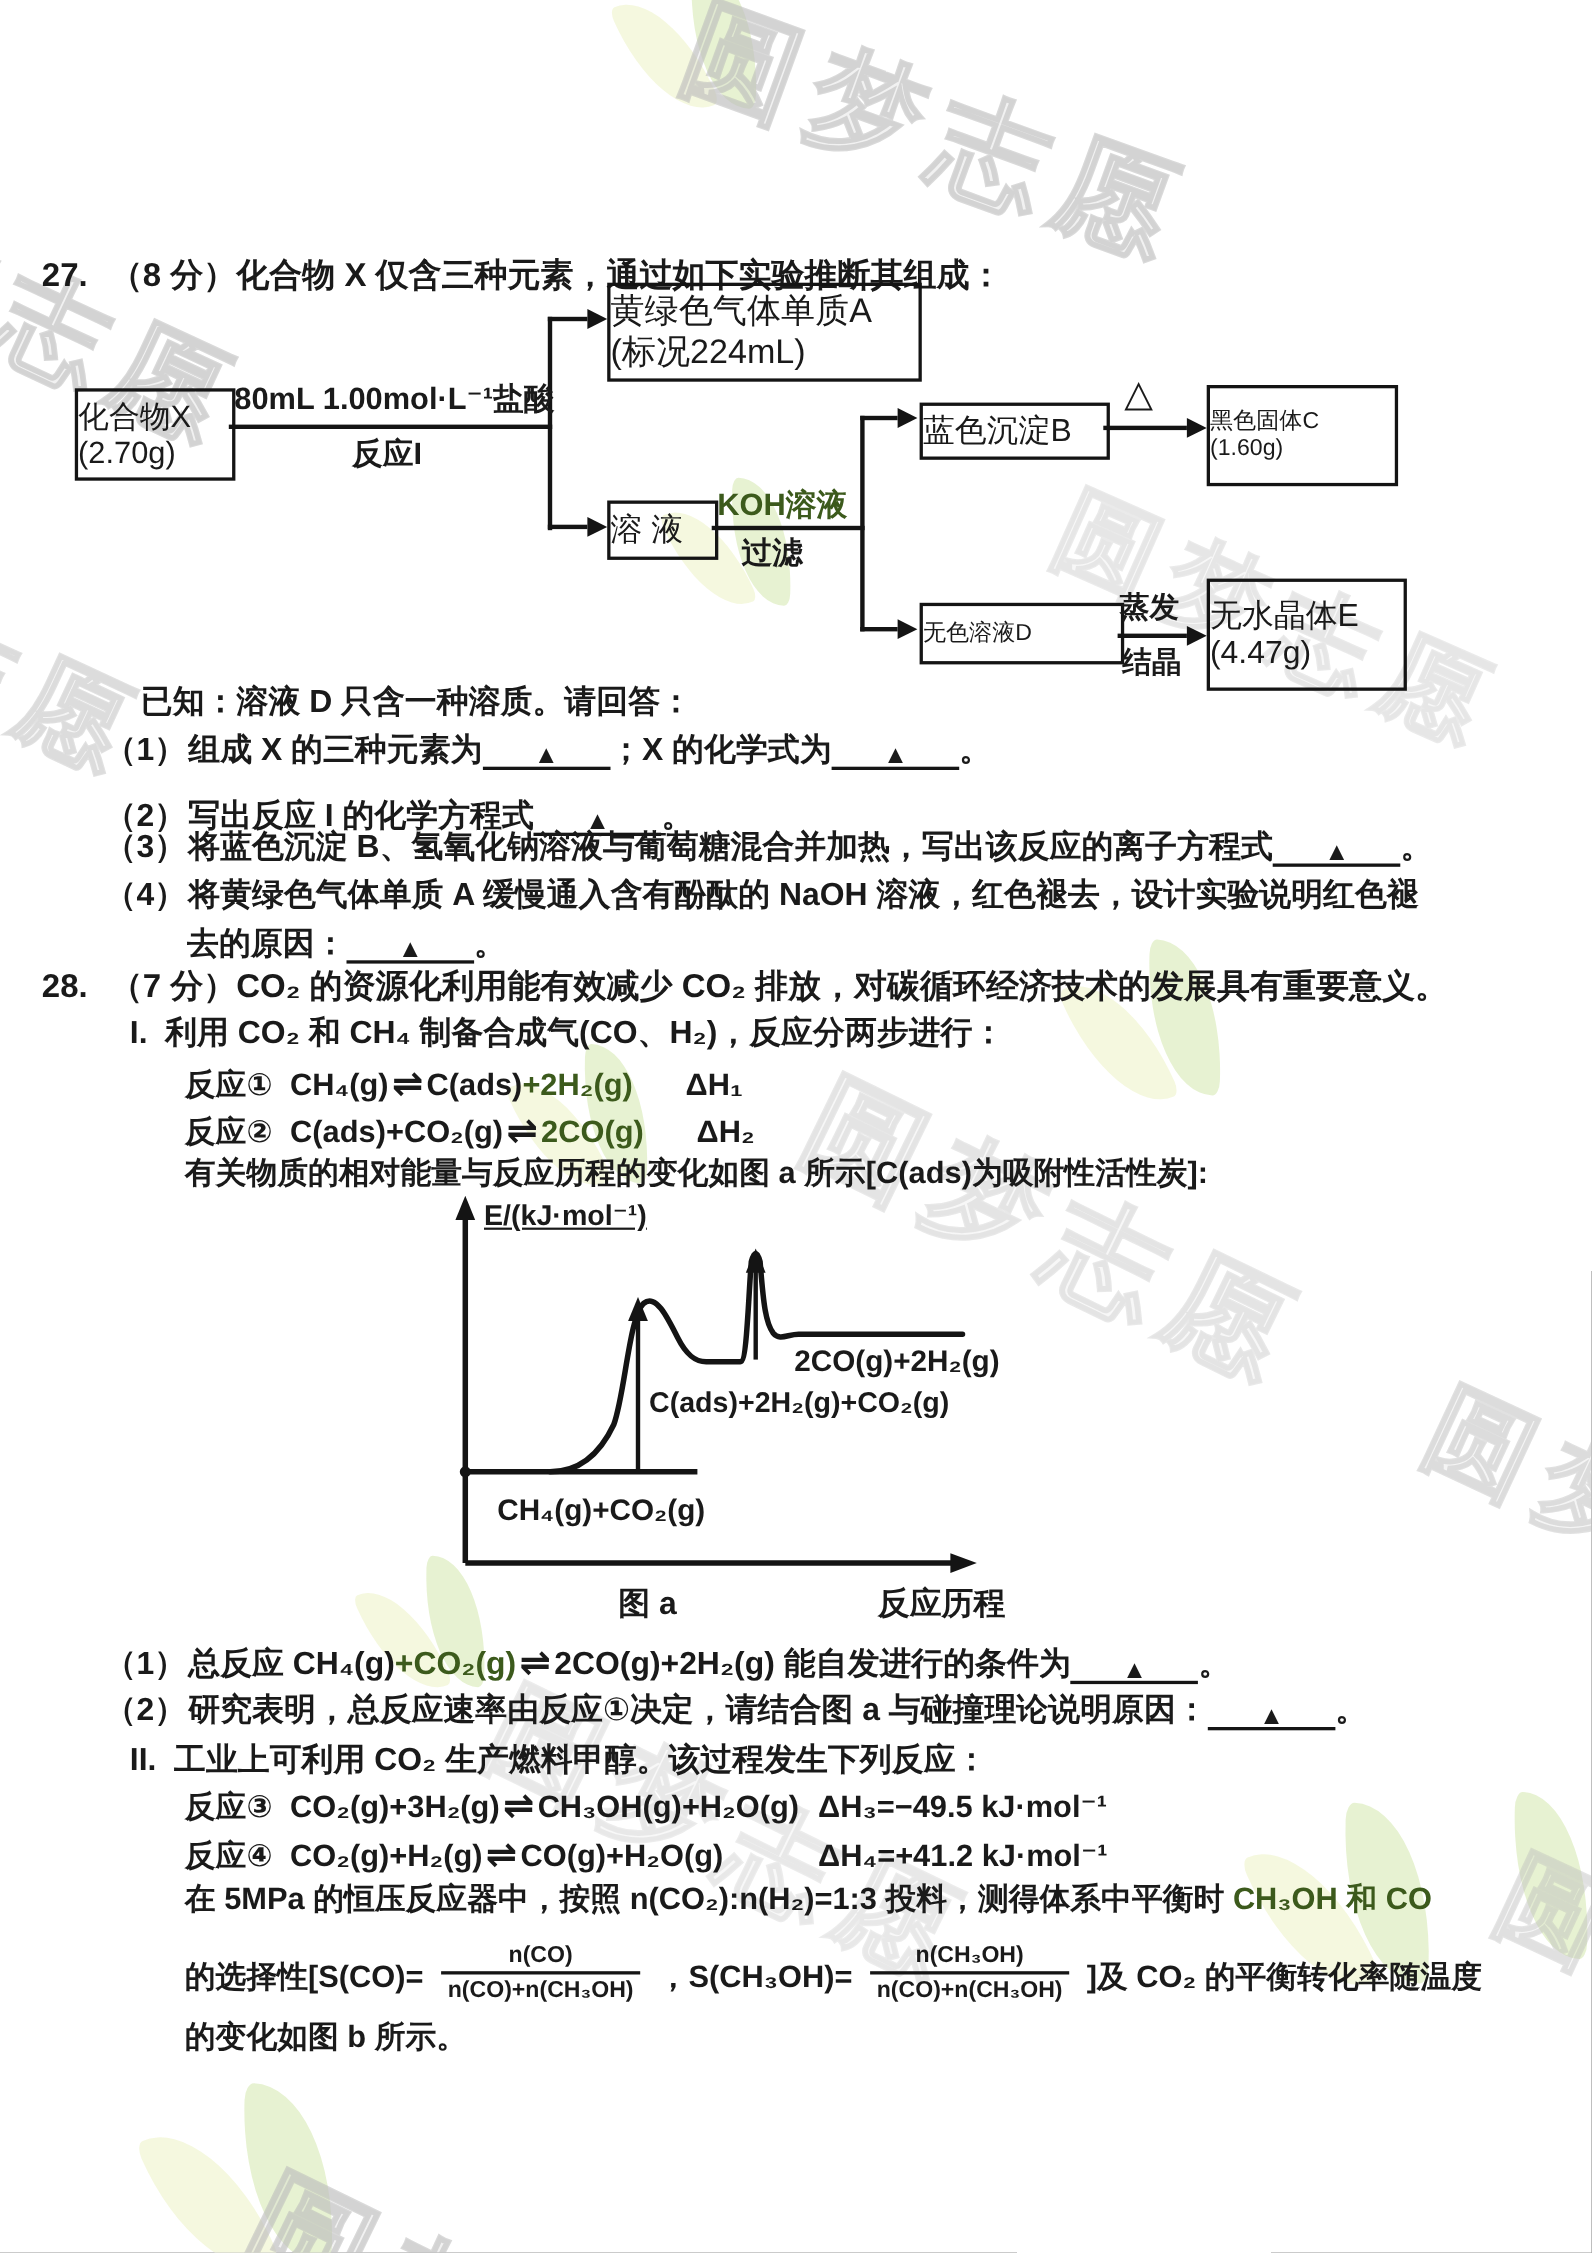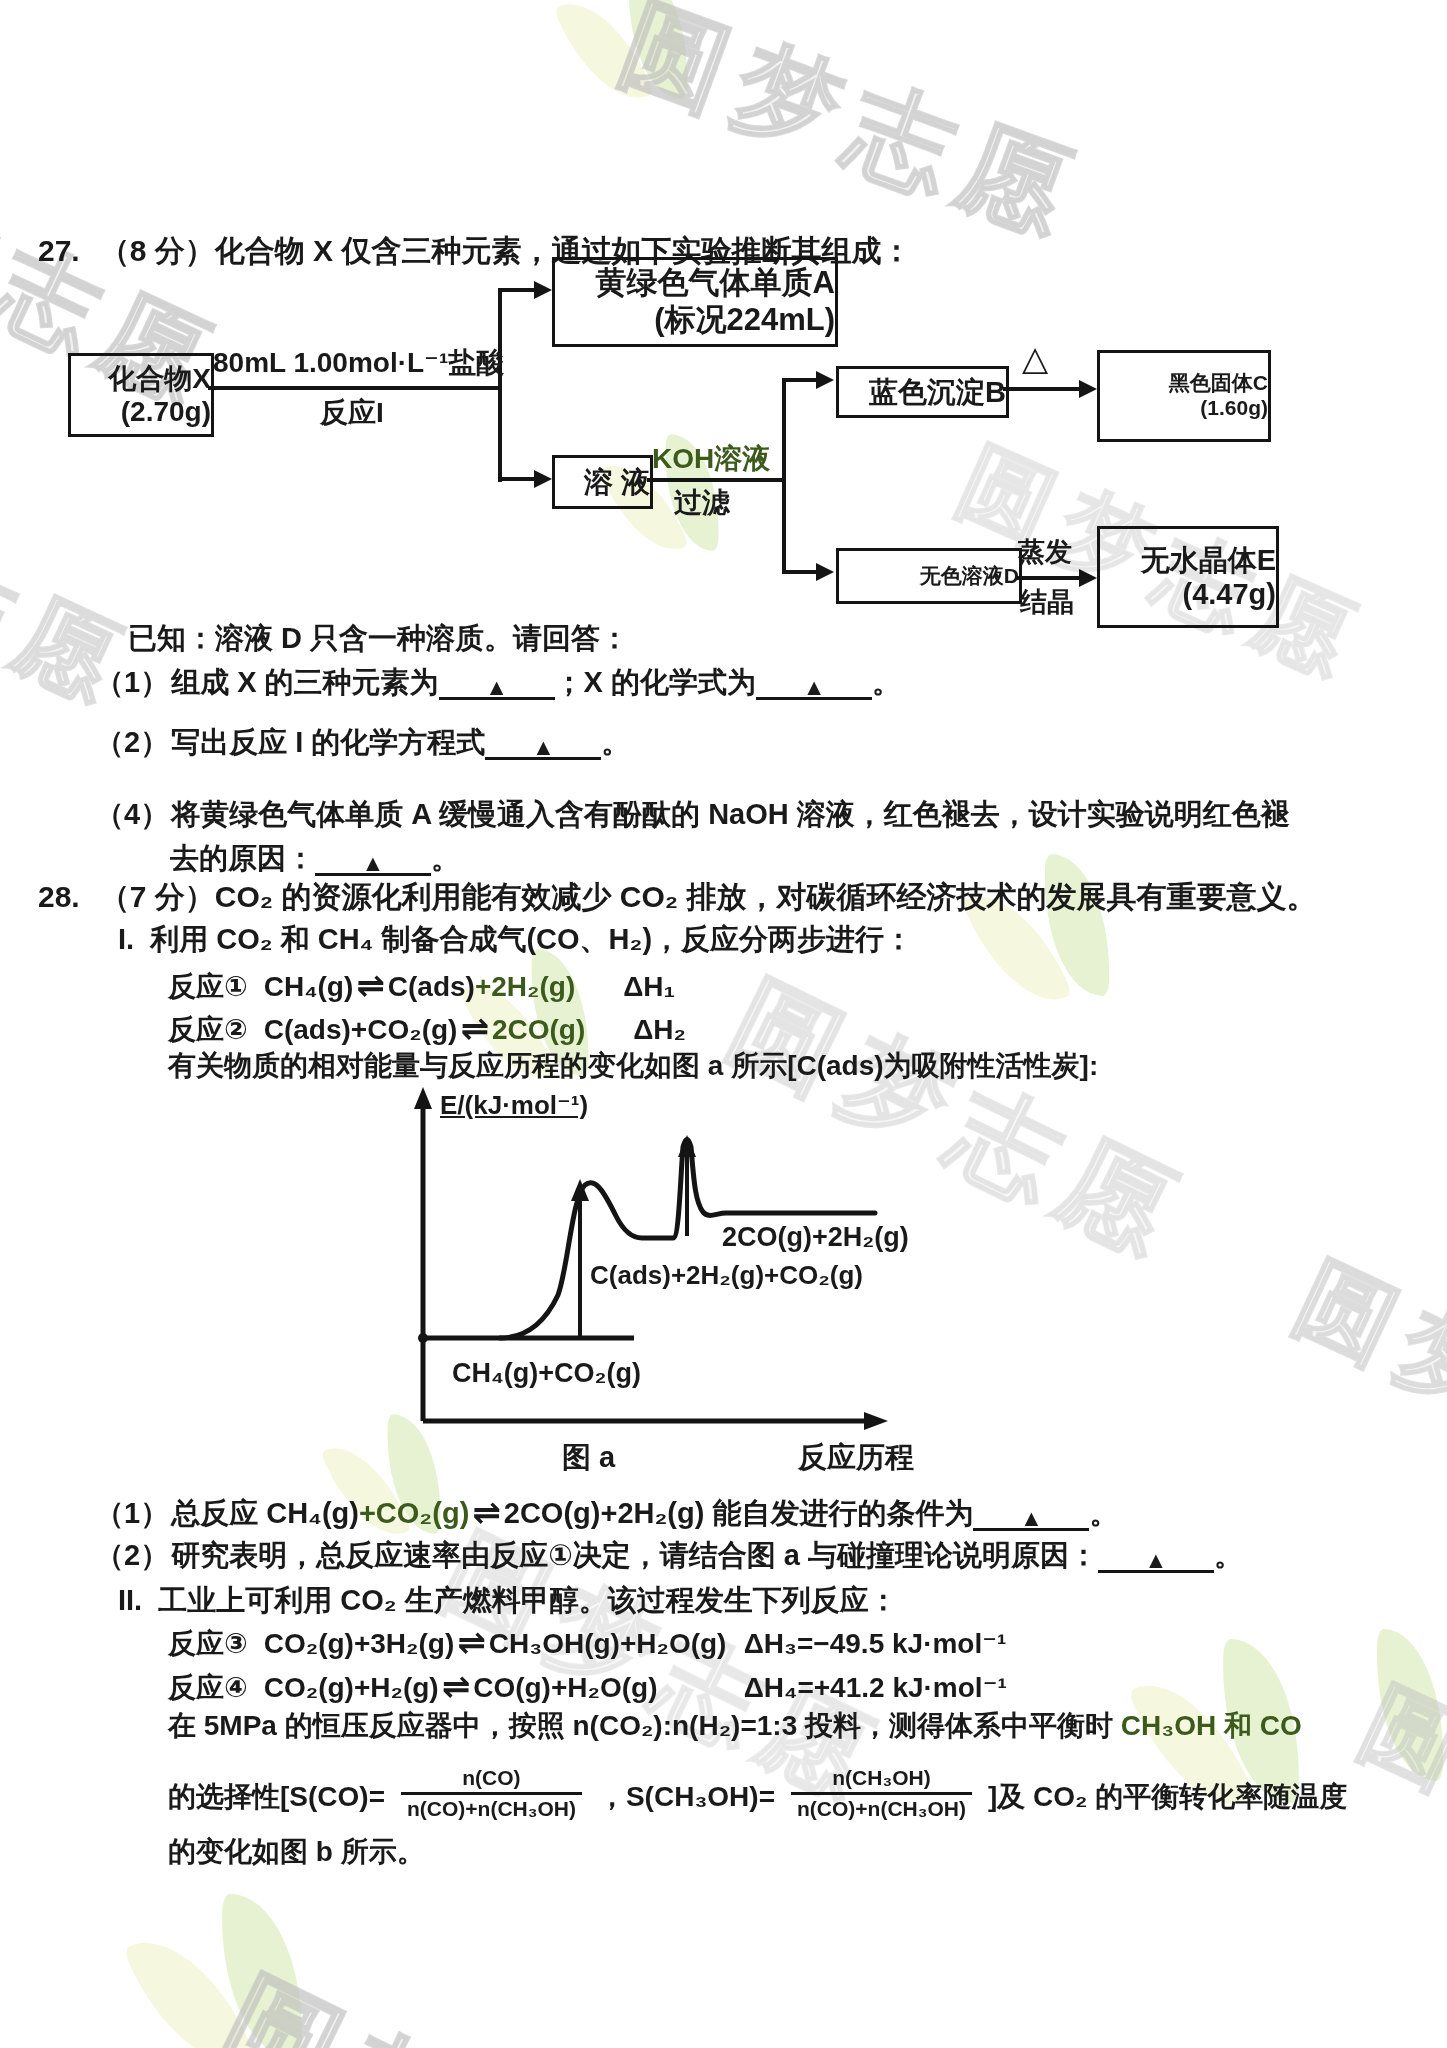--- a/index.html
+++ b/index.html
@@ -26,22 +26,22 @@
          text-align:center; padding:0 4px; line-height:1;}
   .blank span{font-size:23px; position:relative; top:3px;}
   .green{color:#3c5a1c;}
   .eqarr{font-size:34px; font-weight:700; margin:0 3px; position:relative; top:1px;}
   .dhgap{display:inline-block; width:48px;}
   .eqcol{display:inline-block; width:480px;}
   .rlabel{display:inline-block; margin-right:16px;}
   
   .fbox{
     position:absolute; border:3.5px solid #141414; background:transparent; z-index:2;
-    display:flex; flex-direction:column; align-items:flex-end; justify-content:center;
-    font-weight:700; text-align:center; line-height:1.18;
+    display:flex; flex-direction:column; align-items:flex-start; justify-content:center;
+    font-weight:400; text-align:center; line-height:1.18;
   }
   .hline,.vline{position:absolute; background:#141414; z-index:2;}
   .arr-r{position:absolute; width:0; height:0; z-index:2;
          border-top:9px solid transparent; border-bottom:9px solid transparent;
          border-left:18px solid #141414;}
   .flabel{position:absolute; white-space:nowrap; font-weight:700; z-index:2;}
   
   .chart-svg{position:absolute; z-index:2;}
   .chart-label{position:absolute; white-space:nowrap; font-weight:700; z-index:2;}
   
@@ -155,20 +155,23 @@
   <div class="flabel" style="left:1018px; top:534px; font-size:27px;">蒸发</div>
   <div class="flabel" style="left:1020px; top:584px; font-size:27px;">结晶</div>
 
   <div class="line" style="left:128px; top:620px;">已知：溶液 D 只含一种溶质。请回答：</div>
 
   <div class="line" style="left:95px; top:664px;">
     <span class="qlabel">（1）</span><span>组成 X 的三种元素为</span><span class="blank"><span>▲</span></span><span>；X 的化学式为</span><span class="blank"><span>▲</span></span><span>。</span>
   </div>
   <div class="line" style="left:95px; top:708px;margin-top:16px;">
     <span class="qlabel">（2）</span><span>写出反应 I 的化学方程式</span><span class="blank"><span>▲</span></span><span>。</span>
+  </div>
+  <div class="line" style="left:95px; top:752px;">
+    <span class="qlabel">（3）</span><span>将蓝色沉淀 B、氢氧化钠溶液与葡萄糖混合并加热，写出该反应的离子方程式</span><span class="blank"><span>▲</span></span><span>。</span>
   </div>
   <div class="line" style="left:95px; top:796px;">
     <span class="qlabel">（4）</span><span>将黄绿色气体单质 A 缓慢通入含有酚酞的 NaOH 溶液，红色褪去，设计实验说明红色褪</span>
   </div>
   <div class="line" style="left:170px; top:840px;">
     <span>去的原因：</span><span class="blank"><span>▲</span></span><span>。</span>
   </div>
 
   <div class="line" style="left:38px; top:878px; font-size:30px;">
     <span class="qnum">28.</span><span>（7 分）CO₂ 的资源化利用能有效减少 CO₂ 排放，对碳循环经济技术的发展具有重要意义。</span>

